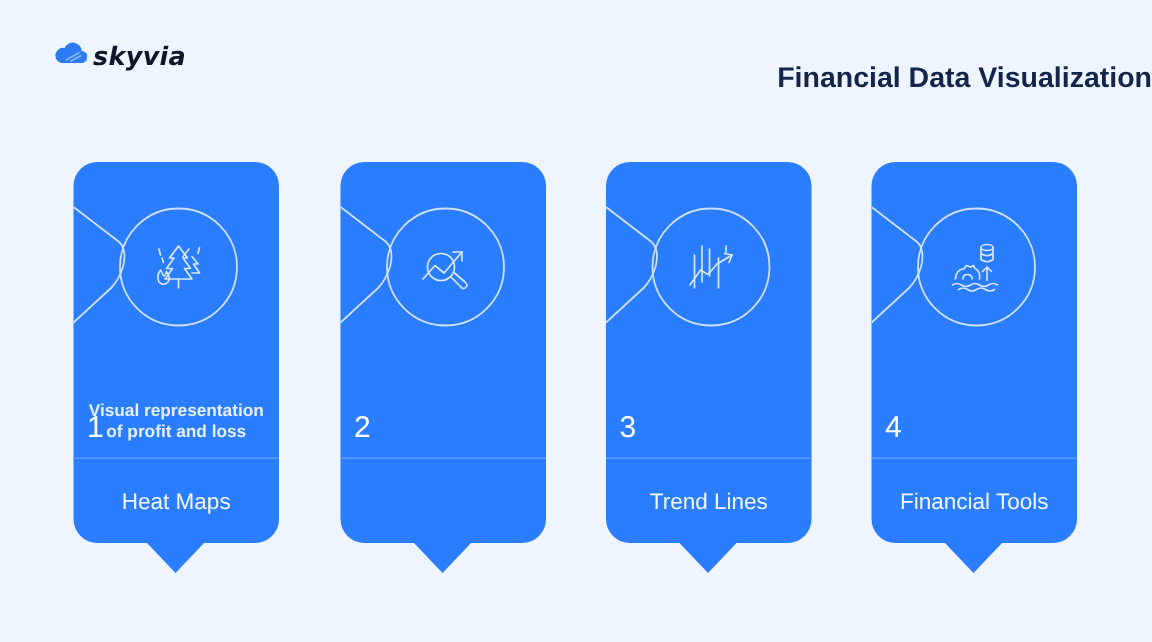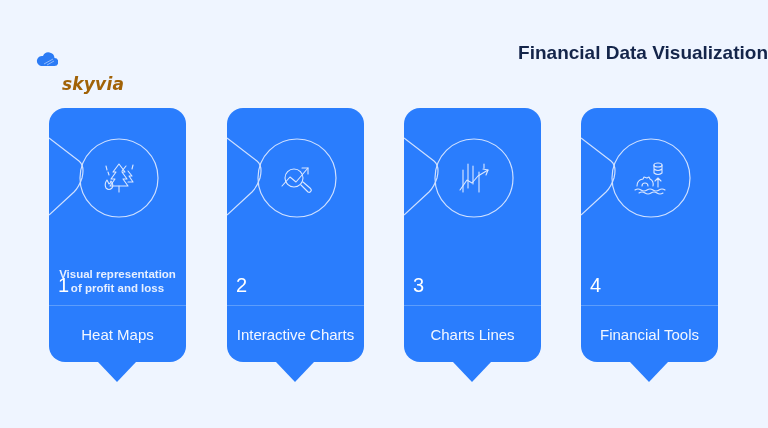--- a/index.html
+++ b/index.html
@@ -9,23 +9,22 @@
       font-family: "Liberation Sans", "DejaVu Sans", sans-serif;
       position: relative;
     }
     .logo {
       position: absolute; left: 36px; top: 27px;
       display: flex; align-items: center; gap: 4px;
       color: #2b7bf5;
     }
     .logo-text {
       font-size: 17px; font-weight: bold; letter-spacing: 0.2px;
-      font-family: "DejaVu Sans", sans-serif; color: #a16207;
+      font-family: "DejaVu Sans", sans-serif; color: #0f172a;
       font-style: italic;
-      margin-top: 47px;
     }
     .title {
       position: absolute; left: 0; right: 0; top: 42px;
       text-align: right; font-size: 19px; font-weight: bold;
       color: #14254a;
     }
     .card {
       position: absolute; top: 108px; width: 137px; height: 254px;
       background: #2a7dfd; border-radius: 16px;
       color: #ffffff;
@@ -104,39 +103,38 @@
   <div class="num">2</div>
   <svg class="icon-svg" style="left:50px; top:50px;" width="40" height="40" viewBox="0 0 40 40">
     <g stroke="#dce8ff" stroke-width="1.1" fill="none" stroke-linecap="round" stroke-linejoin="round">
       <circle cx="17" cy="20" r="9"></circle>
       <path d="M5 28 L13 19 L19 24 L31 10"></path>
       <path d="M25 10 H31 V16"></path>
       <path d="M24 27 L31 34 Q33 35 34 33 Q35 32 33 30 L26 24"></path>
     </g>
   </svg>
   <div class="divider"></div>
-  <div class="label">Interactive Charts</div>
 </div>
 <div class="pointer" style="left:276px;"></div>
 
 <div class="card" style="left:404px;">
   <svg class="deco" width="137" height="200" viewBox="0 0 137 200">
     <path d="M0 30 L30 53 Q36 58 33 70 Q30 79 25 84 L0 107" stroke="#cfe0ff" stroke-width="1.2" fill="none"></path>
     <circle cx="70" cy="70" r="39" stroke="#cfe0ff" stroke-width="1.2" fill="none"></circle>
   </svg>
   <div class="num">3</div>
   <svg class="icon-svg" style="left:50px; top:50px;" width="40" height="40" viewBox="0 0 40 40">
     <g stroke="#dce8ff" stroke-width="1.1" fill="none" stroke-linecap="round" stroke-linejoin="round">
       <path d="M9 12 V34 M14 6 V30 M19 8 V26 M25 14 V34 M30 6 V10"></path>
       <path d="M6 32 L13 22 L18 25 L24 18 L34 12"></path>
       <path d="M29 11 L34 12 L32 17"></path>
     </g>
   </svg>
   <div class="divider"></div>
-  <div class="label">Charts Lines</div>
+  <div class="label">Trend Lines</div>
 </div>
 <div class="pointer" style="left:453px;"></div>
 
 <div class="card" style="left:581px;">
   <svg class="deco" width="137" height="200" viewBox="0 0 137 200">
     <path d="M0 30 L30 53 Q36 58 33 70 Q30 79 25 84 L0 107" stroke="#cfe0ff" stroke-width="1.2" fill="none"></path>
     <circle cx="70" cy="70" r="39" stroke="#cfe0ff" stroke-width="1.2" fill="none"></circle>
   </svg>
   <div class="num">4</div>
   <svg class="icon-svg" style="left:50px; top:50px;" width="40" height="40" viewBox="0 0 40 40">

